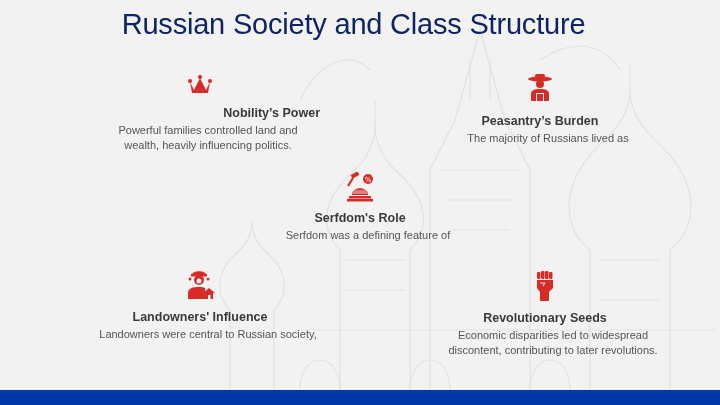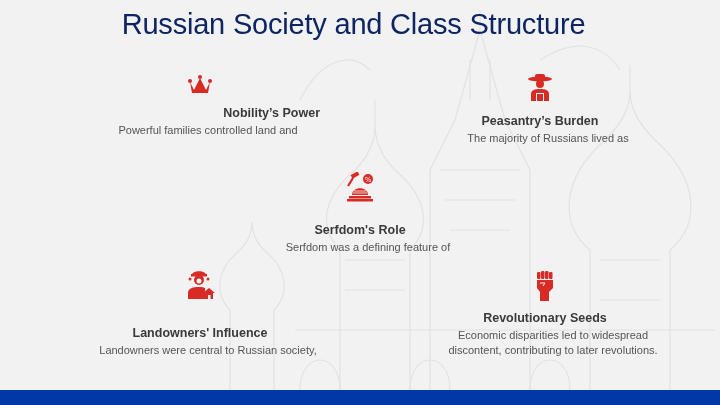--- a/index.html
+++ b/index.html
@@ -53,21 +53,21 @@
 <div class="title">Russian Society and Class Structure</div>
 
 <div class="card" style="left:80px; top:73px; width:240px;">
   <svg class="icon" width="26" height="24" viewBox="0 0 26 24">
     <path d="M3 9 L7 17 L13 5 L19 17 L23 9 L21 20 L5 20 Z" fill="#d92b25"></path>
     <circle cx="3" cy="8" r="2" fill="#d92b25"></circle>
       <circle cx="13" cy="4" r="2" fill="#d92b25"></circle>
       <circle cx="23" cy="8" r="2" fill="#d92b25"></circle>
   </svg>
   <h3 style="margin-top:8px;text-align:right;">Nobility’s Power</h3>
-  <p><span>Powerful families controlled land and</span><br></p>
+  <p><span>Powerful families controlled land and</span><br><span>wealth, heavily influencing politics.</span></p>
 </div>
 
 <div class="card" style="left:420px; top:73px; width:240px;">
   <svg class="icon" width="28" height="28" viewBox="0 0 28 28">
     <ellipse cx="14" cy="6" rx="12" ry="2.5" fill="#d92b25"></ellipse>
     <rect x="9" y="1" width="10" height="5" rx="2" fill="#d92b25"></rect>
     <circle cx="14" cy="11" r="4" fill="#d92b25"></circle>
     <path d="M5 28 L5 21 C5 17 9 16 14 16 C19 16 23 17 23 21 L23 28 Z" fill="#d92b25"></path>
     <rect x="10" y="20" width="8" height="8" fill="#f2f2f2"></rect>
     <rect x="11" y="21" width="6" height="7" fill="#d92b25"></rect>
@@ -81,37 +81,37 @@
     <rect x="6" y="1" width="8" height="4" transform="rotate(-30 10 3)" fill="#d92b25"></rect>
     <line x1="8" y1="6" x2="3" y2="14" stroke="#d92b25" stroke-width="2.2"></line>
     <circle cx="23" cy="7" r="5" fill="#d92b25"></circle>
     <text x="23" y="9.5" font-size="7" text-anchor="middle" fill="#fff" font-family="DejaVu Sans, sans-serif">%</text>
     <path d="M7 23 C7 14 23 14 23 23 Z" fill="#d92b25"></path>
     <line x1="9" y1="19" x2="21" y2="19" stroke="#f2f2f2" stroke-width="0.8"></line>
     <line x1="8" y1="21" x2="22" y2="21" stroke="#f2f2f2" stroke-width="0.8"></line>
     <rect x="4" y="24" width="22" height="2.5" fill="#d92b25"></rect>
     <rect x="2" y="27" width="26" height="2.5" fill="#d92b25"></rect>
   </svg>
-  <h3 style="margin-top:20px;">Serfdom's Role</h3>
+  <h3 style="margin-top:8px;">Serfdom's Role</h3>
   <p><span>Serfdom was a defining feature of</span><br></p>
 </div>
 
 <div class="card" style="left:60px; top:269px; width:280px;">
   <svg class="icon" width="30" height="30" viewBox="0 0 30 30">
     <path d="M7 6 C7 1 21 1 21 6 Z" fill="#d92b25"></path>
     <rect x="6" y="5" width="16" height="2.5" fill="#d92b25"></rect>
     <circle cx="14" cy="11" r="5" fill="#d92b25"></circle>
     <circle cx="14" cy="12" r="2.5" fill="#f2f2f2"></circle>
     <circle cx="5" cy="10" r="1.5" fill="#d92b25"></circle>
       <circle cx="23" cy="10" r="1.5" fill="#d92b25"></circle>
     <path d="M3 30 L3 24 C3 19 8 18 14 18 C17 18 19 18.5 20 19 L20 30 Z" fill="#d92b25"></path>
     <path d="M18 24 L24 19 L30 24 L28 24 L28 30 L20 30 L20 24 Z" fill="#d92b25"></path>
     <rect x="23" y="26" width="2.5" height="4" fill="#f2f2f2"></rect>
   </svg>
-  <h3 style="margin-top:26px;">Landowners' Influence</h3>
+  <h3 style="margin-top:10px;">Landowners' Influence</h3>
   <p><span>Landowners were central to Russian society,</span><br></p>
 </div>
 
 <div class="card" style="left:405px; top:271px; width:280px;">
   <svg class="icon" width="20" height="30" viewBox="0 0 20 30">
     <rect x="2" y="1" width="3.5" height="7" rx="1.2" fill="#d92b25"></rect>
     <rect x="6" y="0" width="3.5" height="8" rx="1.2" fill="#d92b25"></rect>
     <rect x="10" y="0" width="3.5" height="8" rx="1.2" fill="#d92b25"></rect>
     <rect x="14" y="1" width="3.5" height="7" rx="1.2" fill="#d92b25"></rect>
     <path d="M2 9 L18 9 L18 17 L14 21 L14 30 L5 30 L5 21 L2 17 Z" fill="#d92b25"></path>

